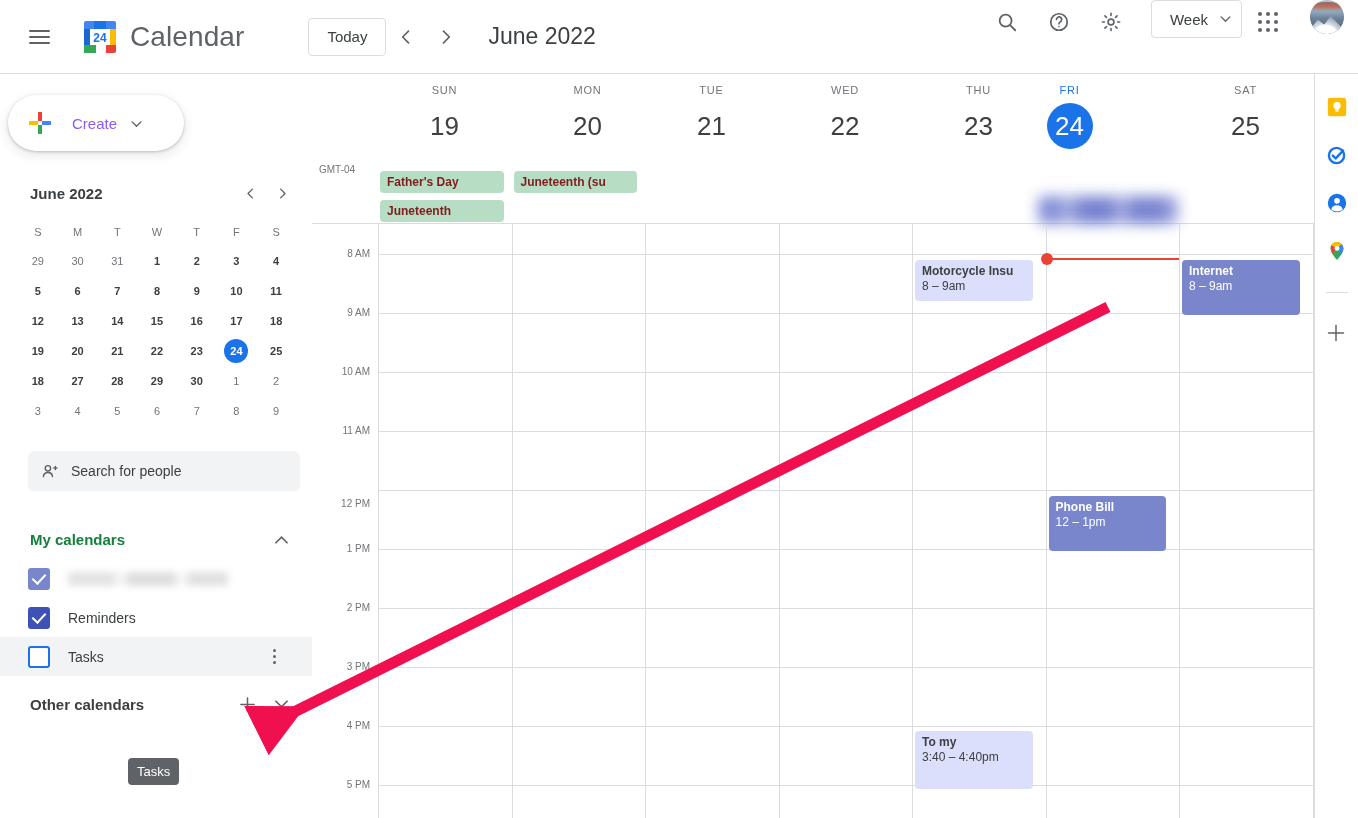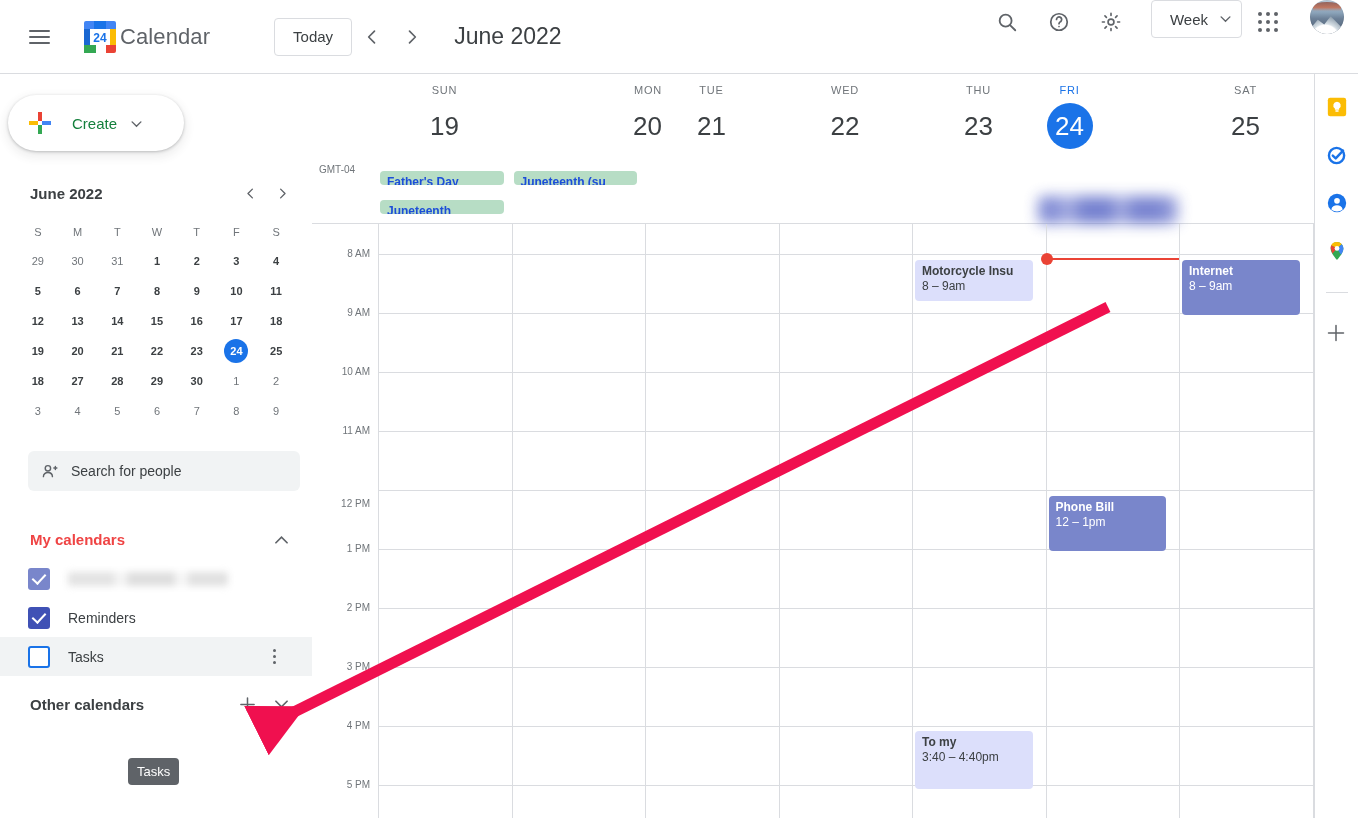--- a/index.html
+++ b/index.html
@@ -22,21 +22,21 @@
   .hamburger {
     width: 48px; height: 48px; margin-left: 15px; border-radius: 50%;
     display: flex; flex-direction: column; justify-content: center; align-items: center; gap: 4px;
     cursor: pointer;
   }
   .hamburger span { display:block; width: 21px; height: 2px; background: #5f6368; border-radius: 1px;}
   .gcal-logo {
     width: 40px; height: 40px; margin-left: 17px; position: relative; cursor: pointer;
   }
   .brand {
-    font-size: 22px; color: #5f6368; letter-spacing: .1px;
+    margin-left: 10px; font-size: 28px; color: #5f6368; letter-spacing: .1px;
     font-family: "Liberation Sans", sans-serif;
   }
   .today-btn {
     margin-left: 64px; height: 38px; padding: 0 18px;
     border: 1px solid #dadce0; border-radius: 4px; background: #fff;
     font-size: 15px; color: #3c4043; cursor: pointer;
     display:flex; align-items:center; font-family:"Liberation Sans",sans-serif;
   }
   .navarrow {
     width: 40px; height: 40px; border-radius: 50%; display:flex;
@@ -83,21 +83,21 @@
   .sidebar {
     position: absolute; left: 0; top: 74px; width: 312px; height: 744px;
     background: #fff; overflow: hidden;
   }
   .create-btn {
     margin: 21px 0 0 8px; width: 176px; height: 56px; border-radius: 28px;
     background:#fff; box-shadow: 0 1px 3px rgba(60,64,67,.3), 0 4px 8px 3px rgba(60,64,67,.08);
     display:flex; align-items:center; cursor:pointer;
   }
   .plus-ico { width: 36px; height: 36px; margin-left: 14px; position:relative; }
-  .create-label { margin-left: 14px; font-size: 15px; color:#15803d; }
+  .create-label { margin-left: 14px; font-size: 15px; color:#8b5cf6; }
   .create-caret { margin-left: 14px; color:#5f6368; }
 
   .mini-head {
     display:flex; align-items:center; margin: 26px 0 0 0; padding: 0 14px 0 30px;
   }
   .mini-title { font-size: 15px; color:#3c4043; font-weight: 700; flex:1; }
   .mini-nav { width:32px;height:32px;border-radius:50%;display:flex;align-items:center;justify-content:center;cursor:pointer;color:#5f6368;}
   .mini-grid {
     margin: 12px 0 0 0; padding: 0 16px 0 18px;
     display: grid; grid-template-columns: repeat(7, 1fr); row-gap: 6px;
@@ -116,21 +116,21 @@
   .people-search {
     margin: 28px 12px 0 28px; height: 40px; background:#f1f3f4; border-radius:6px;
     display:flex; align-items:center; cursor:text;
   }
   .people-search .ph { font-size:14px; color:#3c4043; margin-left: 12px; }
 
   .sec-head {
     margin-top: 28px; height: 40px; padding: 0 14px 0 30px;
     display:flex; align-items:center; cursor:pointer;
   }
-  .sec-head .t { flex:1; font-size: 15px; color:#ef4444; font-weight:700; }
+  .sec-head .t { flex:1; font-size: 15px; color:#15803d; font-weight:700; }
   .cal-row {
     height: 39px; display:flex; align-items:center; padding-left: 28px; padding-right: 10px;
     cursor:pointer; position:relative;
   }
   .cal-row.hover { background:#f1f3f4; }
   .cbox { width: 22px; height:22px; border-radius:3px; flex:0 0 22px; position:relative; }
   .cbox.checked:after{
     content:""; position:absolute; left:7px; top:3px; width:6px; height:11px;
     border:solid #fff; border-width: 0 2px 2px 0; transform: rotate(43deg);
   }
@@ -178,21 +178,21 @@
   .vline { position:absolute; top:0; width:1px; background:#dadce0; }
   .evt {
     position:absolute; border-radius: 4px; overflow:hidden; cursor:pointer;
     padding: 4px 6px 0 7px; line-height: 15px;
   }
   .evt .t { font-size: 12px; font-weight:700; white-space:nowrap; overflow:hidden; }
   .evt .s { font-size: 12px; white-space:nowrap; }
   .evt.pale { background:#dcdffb; color:#3c4043; }
   .evt.solid { background:#7986cb; color:#fff; }
   .allday-evt {
-    position:absolute; height: 14px; border-radius:4px; background:#b7ddc5; color:#1d4ed8;
+    position:absolute; height: 22px; border-radius:4px; background:#b7ddc5; color:#7f1d1d;
     font-size: 12px; font-weight:700; padding: 0 7px; line-height: 23px;
     white-space:nowrap; overflow:hidden; cursor:pointer;
   }
   .blurred-evt {
     position:absolute; border-radius: 5px;
     background: linear-gradient(90deg,#7d88d4 0 14%, #9aa2dd 18% 26%, #6b78cc 30% 52%, #99a1dc 56% 63%, #6f7bcd 67% 88%, #8e97d8 92% 100%);
     filter: blur(7px); opacity:.92;
   }
   .nowline { position:absolute; height:2px; background:#ea4335; z-index: 12;}
   .nowdot { position:absolute; width:12px;height:12px;border-radius:50%;background:#ea4335; z-index:13;}
@@ -436,21 +436,21 @@
 
   <div class="tooltip">Tasks</div>
 
   <div class="calwrap">
     <div class="tz-label">GMT-04</div>
     <div id="day-headers">
         <div class="dayhead" style="left: 66px;">
           <div class="dow">SUN</div>
           <div class="num">19</div>
         </div>
-        <div class="dayhead" style="left: 217px; text-align: right;">
+        <div class="dayhead" style="left: 209px;">
           <div class="dow">MON</div>
           <div class="num">20</div>
         </div>
         <div class="dayhead" style="left: 333px;">
           <div class="dow">TUE</div>
           <div class="num">21</div>
         </div>
         <div class="dayhead" style="left: 466.5px;">
           <div class="dow">WED</div>
           <div class="num">22</div>

